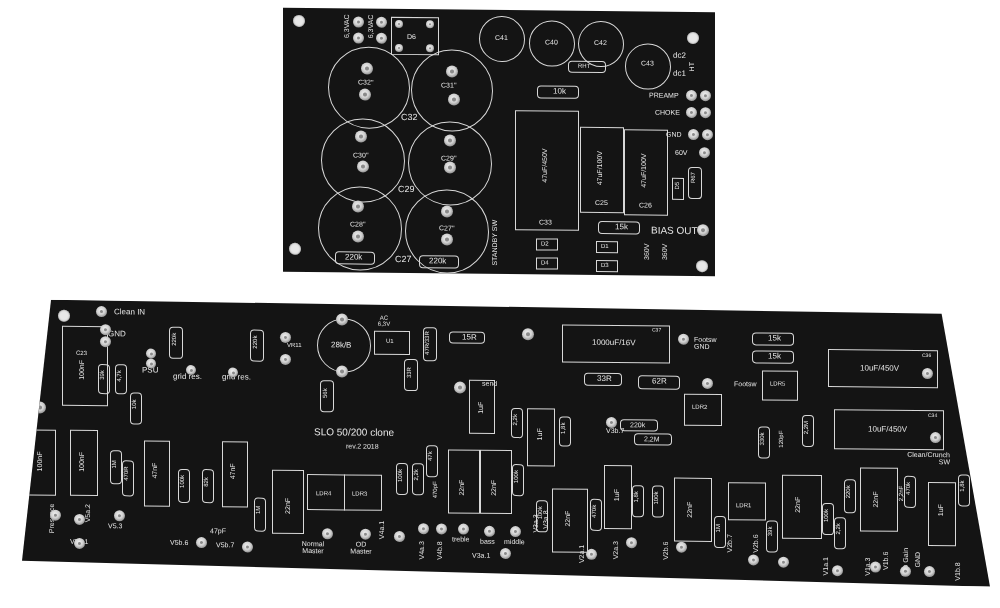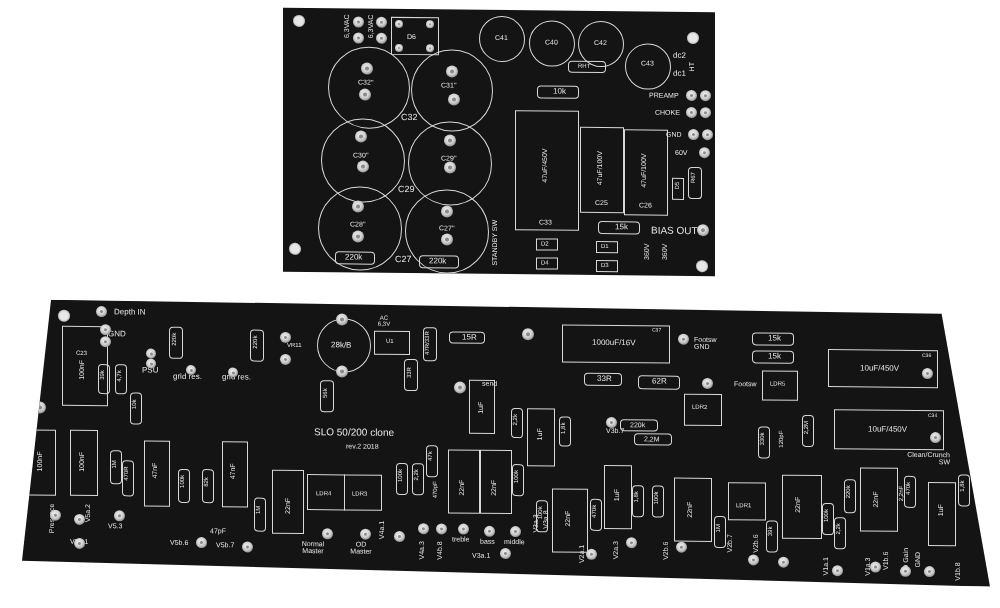--- a/index.html
+++ b/index.html
@@ -134,21 +134,21 @@
   <div class="silk" style="left:62px;top:245px;font-size:8px;">220k</div>
   <div class="res" style="left:136px;top:246px;width:38px;height:11px;"></div>
   <div class="silk" style="left:146px;top:248px;font-size:8px;">220k</div>
 </div>
 
 <div class="board" style="left:22px;top:304px;width:968px;height:278px;transform:skewY(0.55deg);clip-path:polygon(3% 0,95% 2%,100% 100%,0 94%);">
 
   <div class="hole" style="left:36px;top:10px;width:12px;height:12px;"></div>
   <div class="hole" style="left:930px;top:22px;width:12px;height:12px;"></div>
 
-  <div class="silk" style="left:92px;top:8px;font-size:8px;">Depth IN</div>
+  <div class="silk" style="left:92px;top:8px;font-size:8px;">Clean IN</div>
   <div class="silk" style="left:86px;top:30px;font-size:8px;">GND</div>
   <div class="silk" style="left:120px;top:66px;font-size:8px;">PSU</div>
   <div class="silk" style="left:151px;top:72px;font-size:8px;">grid res.</div>
   <div class="silk" style="left:200px;top:72px;font-size:8px;">grid res.</div>
   <div class="silk vert" style="left:14px;top:50px;font-size:8px;">FB/Depth</div>
 
   <div class="outline" style="left:40px;top:26px;width:44px;height:78px;"></div>
   <div class="silk" style="left:54px;top:50px;font-size:6px;">C23</div>
   <div class="silk vert" style="left:56px;top:60px;font-size:7px;">100nF</div>
 

